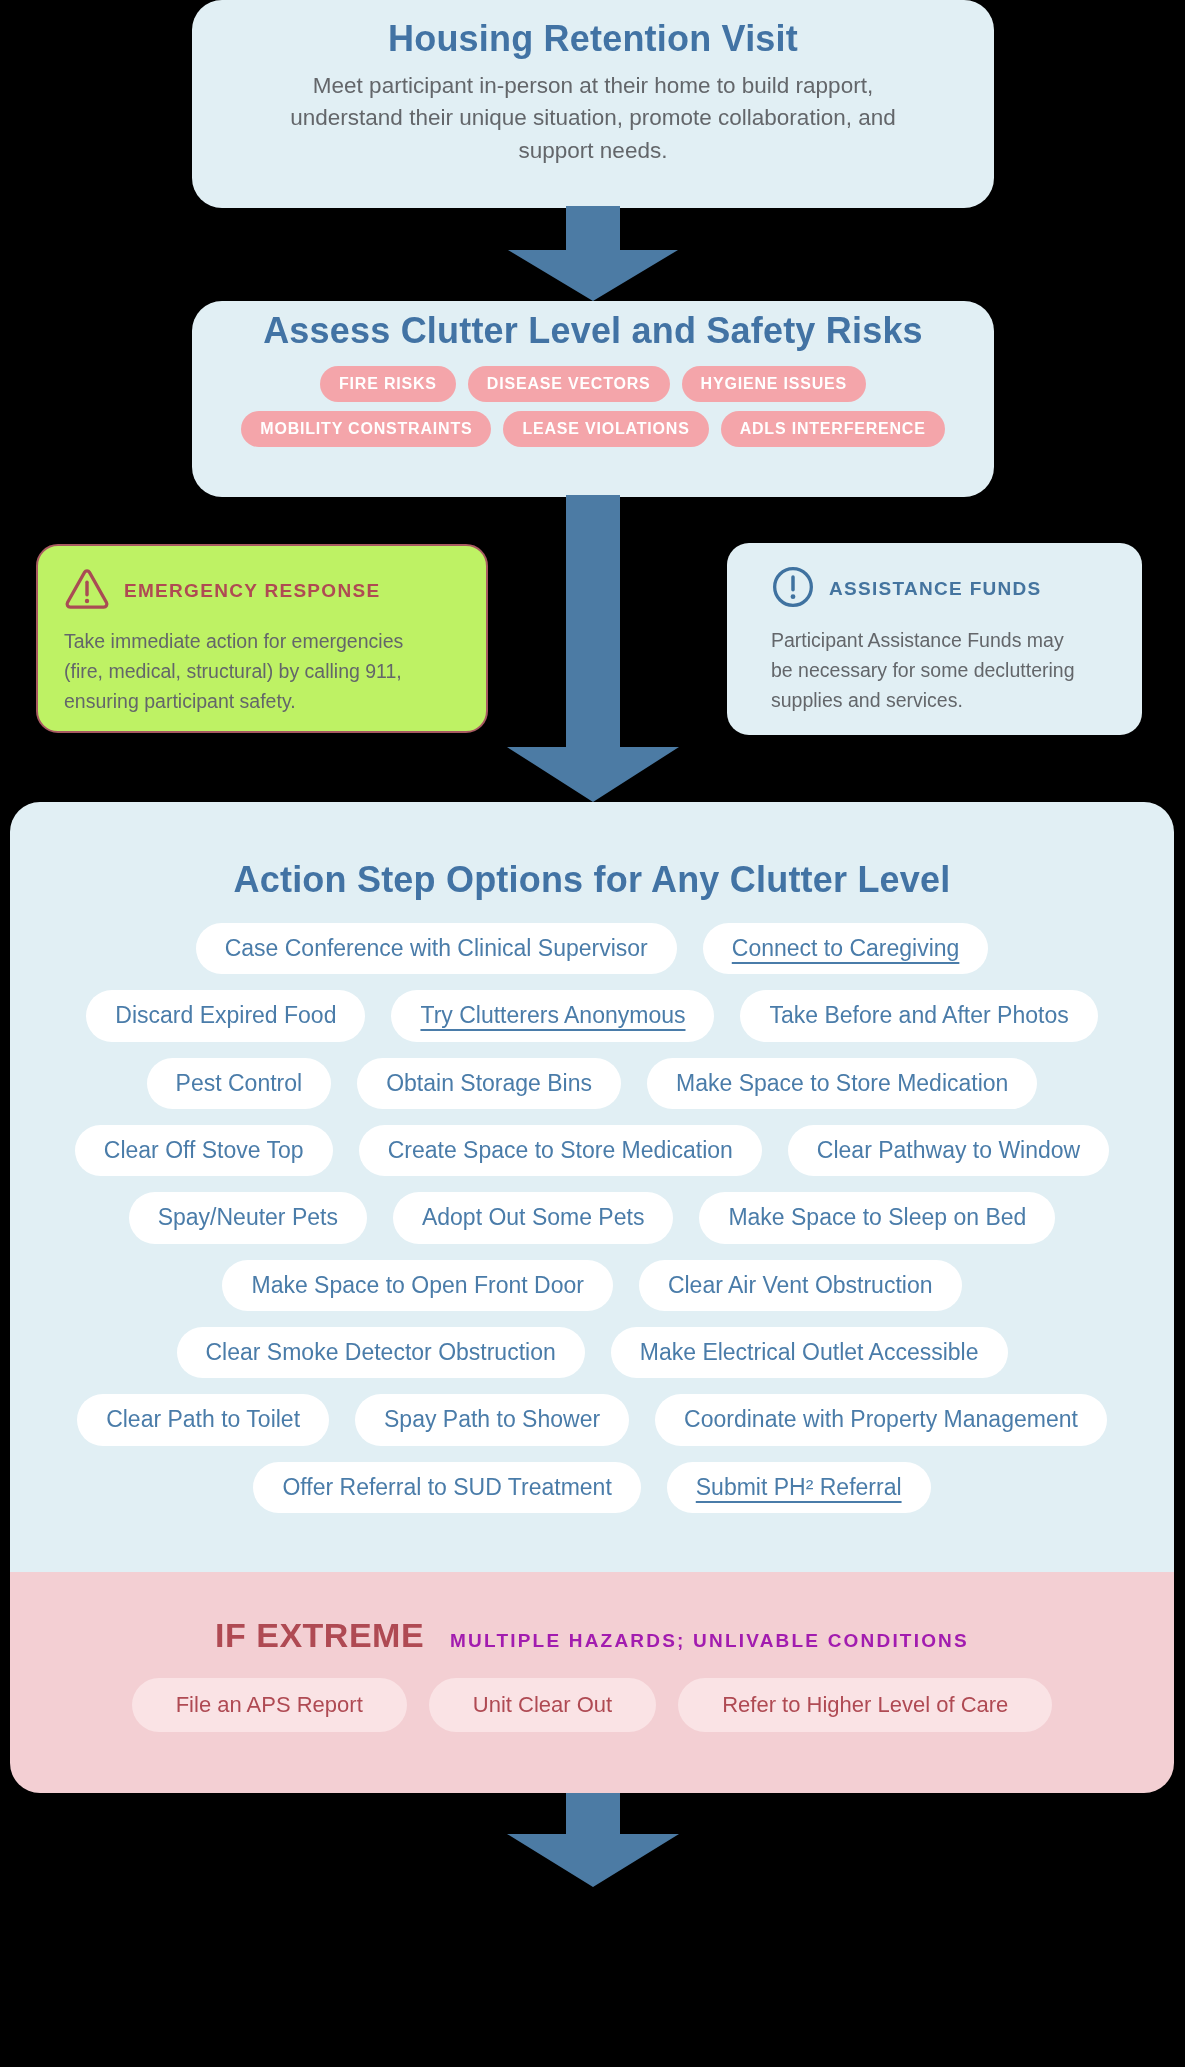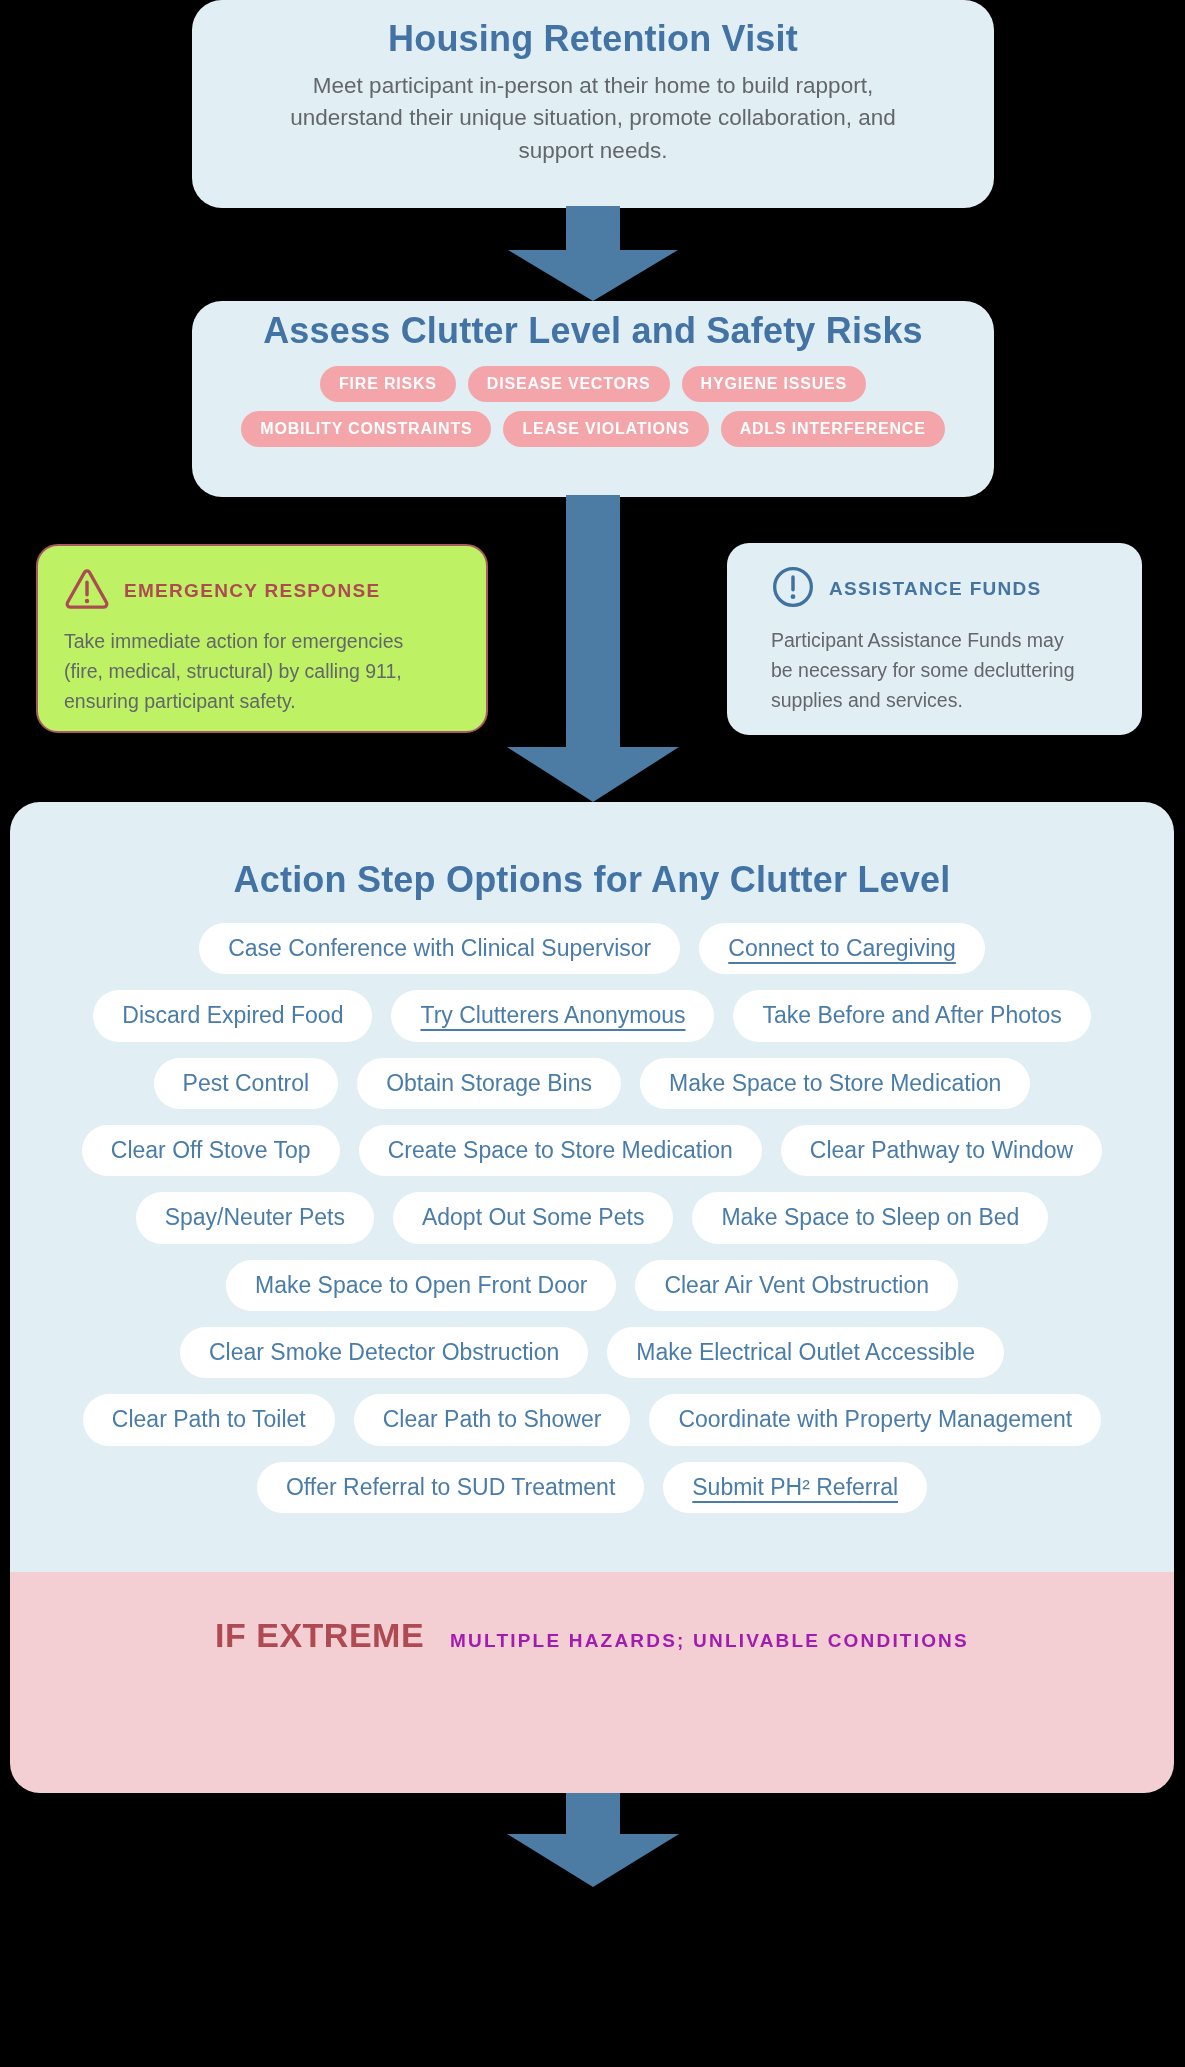--- a/index.html
+++ b/index.html
@@ -44,21 +44,21 @@
   .callout-title { font-size:19px; font-weight:bold; letter-spacing:1.3px; }
   .emergency .callout-title { color:#AF4A53; }
   .assistance .callout-title { color:#44749F; }
   .callout-body { margin-top:12px; color:#63666A; font-size:19.5px; line-height:1.55; }
   .emergency .callout-body { max-width:382px; }
   .assistance .callout-body { max-width:318px; }
 
   
   .action { left:10px; top:802px; width:1164px; height:770px; border-radius:30px 30px 0 0; text-align:center; padding-top:56px; }
   .pill-rows { margin-top:22px; display:flex; flex-direction:column; gap:16px; align-items:center; }
-  .pill-row { display:flex; gap:19px; justify-content:flex-end; }
+  .pill-row { display:flex; gap:26px; justify-content:flex-end; }
   .pill {
     background:#FFFFFF; color:#4A7CA9; font-size:23px; border-radius:999px;
     padding:13px 29px; white-space:nowrap; line-height:1.1;
   }
   .pill.link { text-decoration:underline; text-decoration-thickness:2px; text-underline-offset:6px; }
 
   
   .extreme { left:10px; top:1572px; width:1164px; height:221px; background:#F3CFD3; border-radius:0 0 30px 30px; padding-top:44px; }
   .extreme-head { display:flex; justify-content:center; align-items:baseline; gap:26px; }
   .extreme-title { color:#AF4A53; font-size:34px; font-weight:bold; letter-spacing:.5px; }
@@ -165,35 +165,40 @@
       <div class="pill-row">
         <span class="pill">Make Space to Open Front Door</span>
         <span class="pill">Clear Air Vent Obstruction</span>
       </div>
       <div class="pill-row">
         <span class="pill">Clear Smoke Detector Obstruction</span>
         <span class="pill">Make Electrical Outlet Accessible</span>
       </div>
       <div class="pill-row">
         <span class="pill">Clear Path to Toilet</span>
-        <span class="pill">Clear Path to Shower</span>
+        <span class="pill">Spay Path to Shower</span>
         <span class="pill">Coordinate with Property Management</span>
       </div>
       <div class="pill-row">
         <span class="pill">Offer Referral to SUD Treatment</span>
         <span class="pill link">Submit PH² Referral</span>
       </div>
     </div>
   </div>
 
   <div class="extreme" style="position:absolute;">
     <div class="extreme-head">
       <span class="extreme-title">IF EXTREME</span>
       <span class="extreme-subtitle">MULTIPLE HAZARDS; UNLIVABLE CONDITIONS</span>
     </div>
+    <div class="extreme-rows">
+      <span class="extreme-pill">File an APS Report</span>
+      <span class="extreme-pill">Unit Clear Out</span>
+      <span class="extreme-pill">Refer to Higher Level of Care</span>
+    </div>
   </div>
 
   <div class="arrow" style="left:507px; top:1793px;">
     <svg width="172" height="94" viewBox="0 0 172 94">
         <polygon points="59,0 113,0 113,41 172,41 86,94 0,41 59,41" fill="#4C7BA4"></polygon>
       </svg>
   </div>
 
 
 </div>

